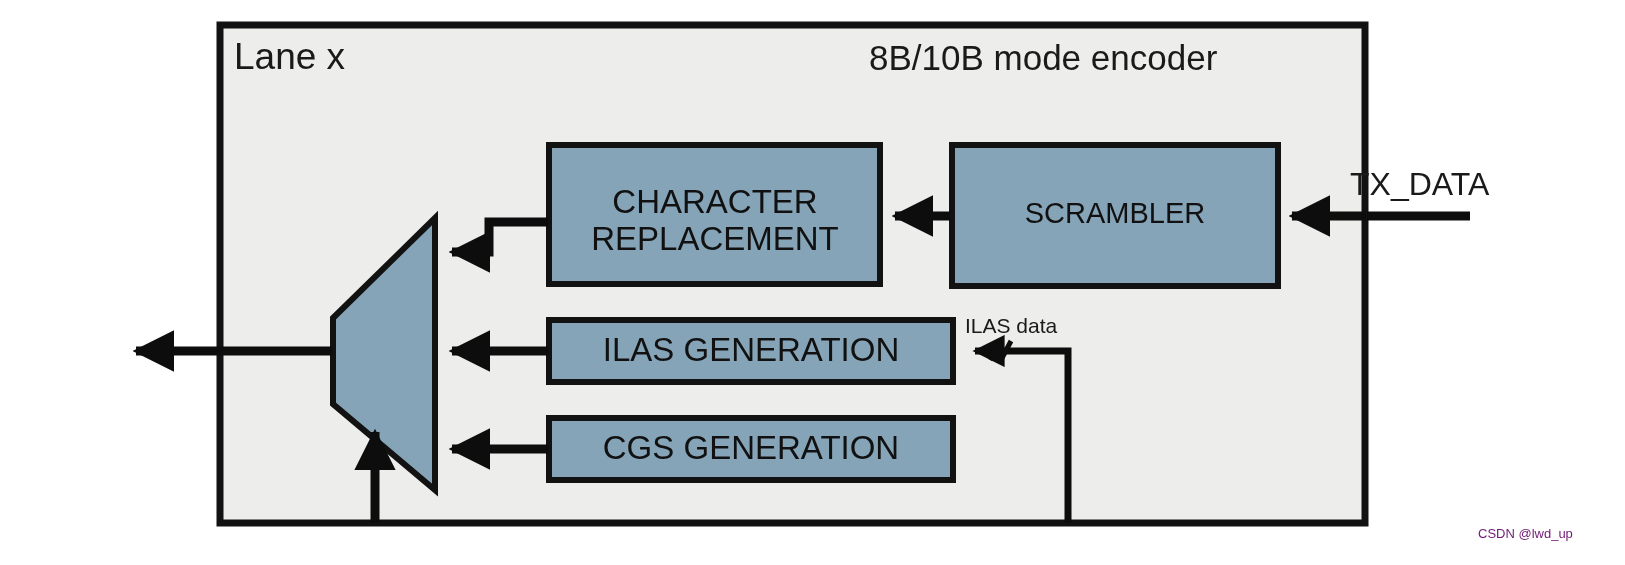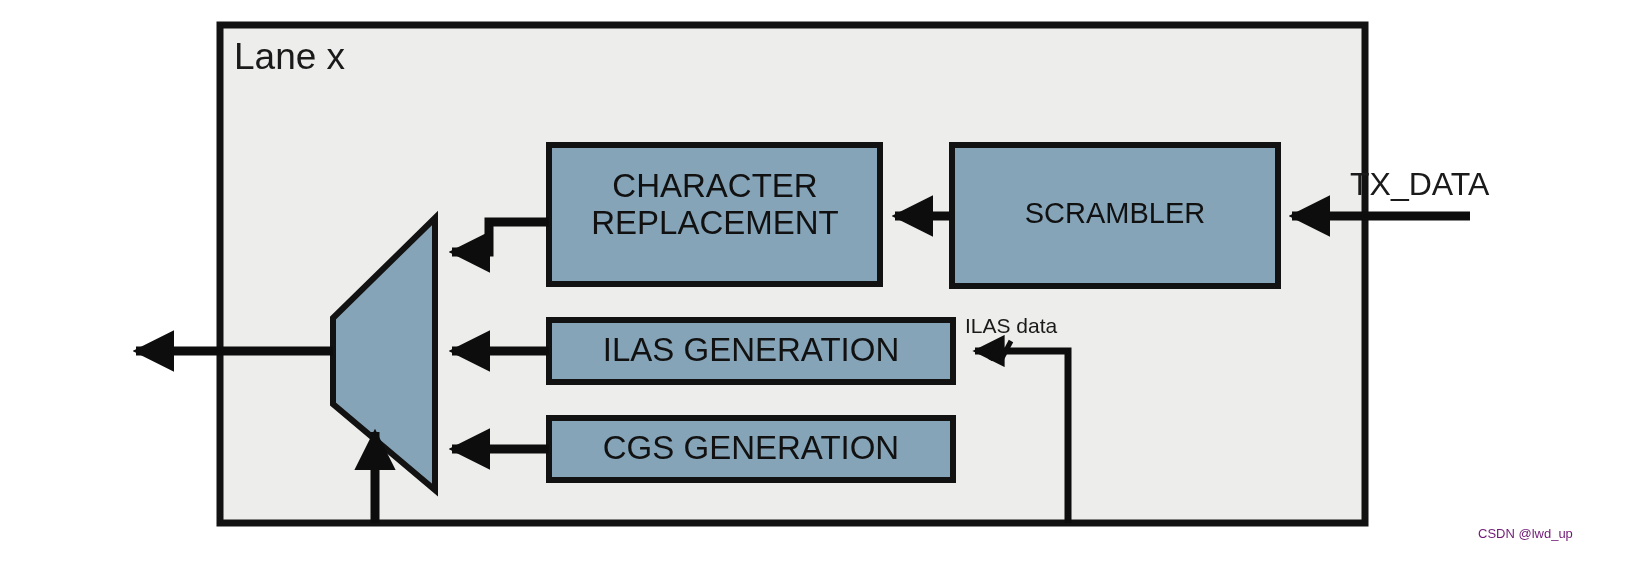--- a/index.html
+++ b/index.html
@@ -33,21 +33,21 @@
   .lbl-txdata    { left: 1350px; top: 168px; font-size: 32px; }
   .lbl-txphyx    { left: 42px;  top: 285px; font-size: 32px; }
   .lbl-ilasdata  { left: 965px; top: 315px; font-size: 21px; }
   .lbl-blk {
     position: absolute;
     color: #111111;
     text-align: center;
     line-height: 1.12;
     white-space: pre-line;
   }
-  .blk-char { left: 550px; top: 168px; width: 330px; font-size: 33px; }
+  .blk-char { left: 550px; top: 184px; width: 330px; font-size: 33px; }
   .blk-scr  { left: 952px; top: 197px; width: 326px; font-size: 29px; }
   .blk-ilas { left: 549px; top: 332px; width: 404px; font-size: 33px; }
   .blk-cgs  { left: 549px; top: 430px; width: 404px; font-size: 33px; }
   .watermark {
     position: absolute;
     left: 1478px;
     top: 526px;
     font-size: 13px;
     color: #701a75;
     white-space: nowrap;
@@ -93,20 +93,21 @@
     <line x1="375" y1="523" x2="375" y2="432" stroke="#0d0d0d" stroke-width="9" marker-end="url(#arrowL)"></line>
 
     <path d="M 1068 523 L 1068 351 L 975 351" fill="none" stroke="#0d0d0d" stroke-width="7" stroke-linejoin="miter" marker-end="url(#arrowL)"></path>
 
     <line x1="990" y1="360" x2="1000" y2="341" stroke="#0d0d0d" stroke-width="5"></line>
     <line x1="1001" y1="360" x2="1011" y2="341" stroke="#0d0d0d" stroke-width="5"></line>
   </svg>
 
   <div class="lbl lbl-lane">Lane x</div>
 
+  <div class="lbl lbl-title">8B/10B mode encoder</div>
 
   <div class="lbl-blk blk-char">CHARACTER
 REPLACEMENT</div>
 
   <div class="lbl-blk blk-scr">SCRAMBLER</div>
 
   <div class="lbl-blk blk-cgs">CGS GENERATION</div>
 
   <div class="lbl-blk blk-ilas">ILAS GENERATION</div>
 

